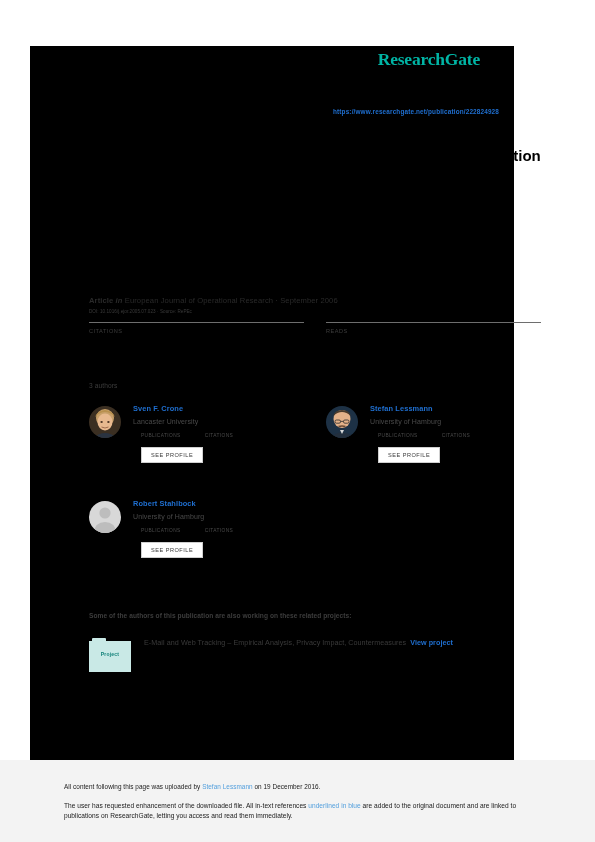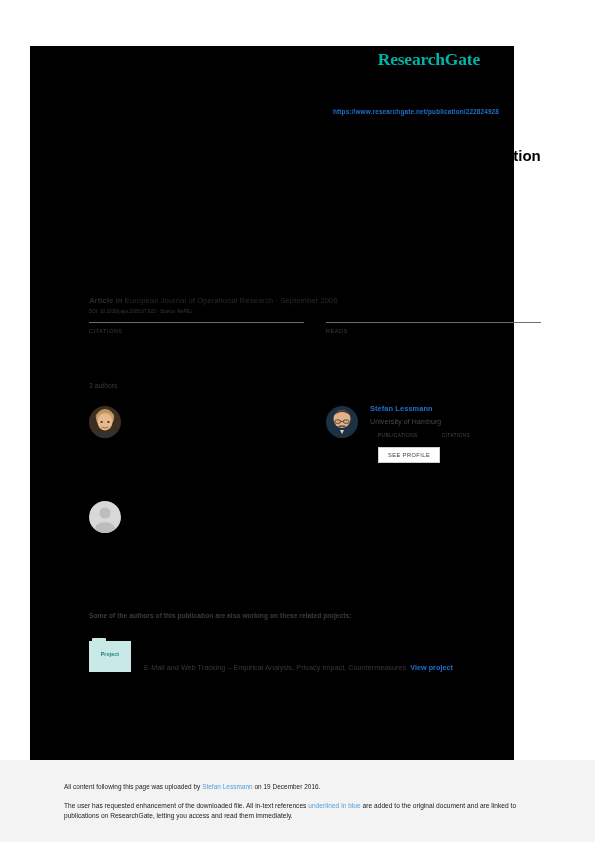--- a/index.html
+++ b/index.html
@@ -213,21 +213,21 @@
     font-weight: bold;
     color: #3d3d3d;
     letter-spacing: 0.05px;
   }
   .project-row {
     position: absolute;
     left: 59px;
     top: 592px;
     width: 460px;
     display: flex;
-    align-items: flex-end;
+    align-items: flex-start;
   }
   .folder-icon {
     position: relative;
     width: 42px;
     height: 34px;
     flex: 0 0 auto;
   }
   .folder-icon .tab {
     position: absolute;
     left: 3px; top: 0;
@@ -335,20 +335,35 @@
       <svg width="32" height="32" viewBox="0 0 32 32" aria-hidden="true">
         <rect width="32" height="32" fill="#3b2f22"></rect>
         <ellipse cx="16" cy="12" rx="9" ry="9" fill="#c8a06a"></ellipse>
         <ellipse cx="16" cy="16" rx="7.5" ry="8.5" fill="#e8b98f"></ellipse>
         <path d="M6 11 Q16 1 26 11 Q24 5 16 4 Q8 5 6 11 Z" fill="#b9904f"></path>
         <ellipse cx="12.6" cy="16" rx="1.2" ry="0.9" fill="#4a3323"></ellipse>
         <ellipse cx="19.4" cy="16" rx="1.2" ry="0.9" fill="#4a3323"></ellipse>
         <path d="M12.5 21 Q16 23 19.5 21" stroke="#9c6a4c" stroke-width="1" fill="none"></path>
         <path d="M4 32 Q16 22 28 32 Z" fill="#2a3340"></path>
       </svg>
+    </div>
+    <div class="author-body">
+      <div class="author-name">Sven F. Crone</div>
+      <div class="author-affil">Lancaster University</div>
+      <div class="author-stats">
+        <div class="stat">
+          <div class="snum"></div>
+          <div class="scap">PUBLICATIONS</div>
+        </div>
+        <div class="stat">
+          <div class="snum"></div>
+          <div class="scap">CITATIONS</div>
+        </div>
+      </div>
+      <div class="see-profile">SEE PROFILE</div>
     </div>
   </div>
 
   <div class="author a1">
     <div class="avatar">
       <svg width="32" height="32" viewBox="0 0 32 32" aria-hidden="true">
         <rect width="32" height="32" fill="#1d3145"></rect>
         <ellipse cx="16" cy="13" rx="8.5" ry="9" fill="#e3b189"></ellipse>
         <path d="M7 10 Q16 2 25 10 Q23 4 16 4 Q9 4 7 10 Z" fill="#4a3b2c"></path>
         <rect x="9" y="14" width="5.5" height="3.2" rx="1.4" fill="none" stroke="#2c2c2c" stroke-width="0.8"></rect>
@@ -377,20 +392,35 @@
   </div>
 
   <div class="author a2">
     <div class="avatar">
       <svg width="32" height="32" viewBox="0 0 32 32" aria-hidden="true">
         <rect width="32" height="32" fill="#d8d8d8"></rect>
         <circle cx="16" cy="12" r="5.6" fill="#bdbdbd"></circle>
         <path d="M4.5 32 Q6 21 16 21 Q26 21 27.5 32 Z" fill="#bdbdbd"></path>
       </svg>
     </div>
+    <div class="author-body">
+      <div class="author-name">Robert Stahlbock</div>
+      <div class="author-affil">University of Hamburg</div>
+      <div class="author-stats">
+        <div class="stat">
+          <div class="snum"></div>
+          <div class="scap">PUBLICATIONS</div>
+        </div>
+        <div class="stat">
+          <div class="snum"></div>
+          <div class="scap">CITATIONS</div>
+        </div>
+      </div>
+      <div class="see-profile">SEE PROFILE</div>
+    </div>
   </div>
 
   <div class="projects-intro">Some of the authors of this publication are also working on these related projects:</div>
 
   <div class="project-row">
     <div class="folder-icon">
       <div class="tab"></div>
       <div class="body"></div>
       <div class="ftxt">Project</div>
     </div>

